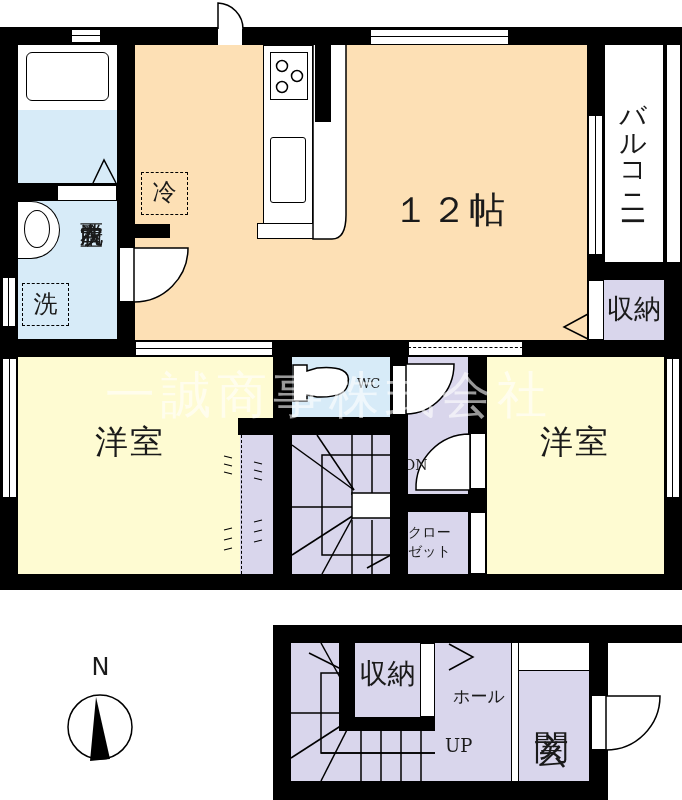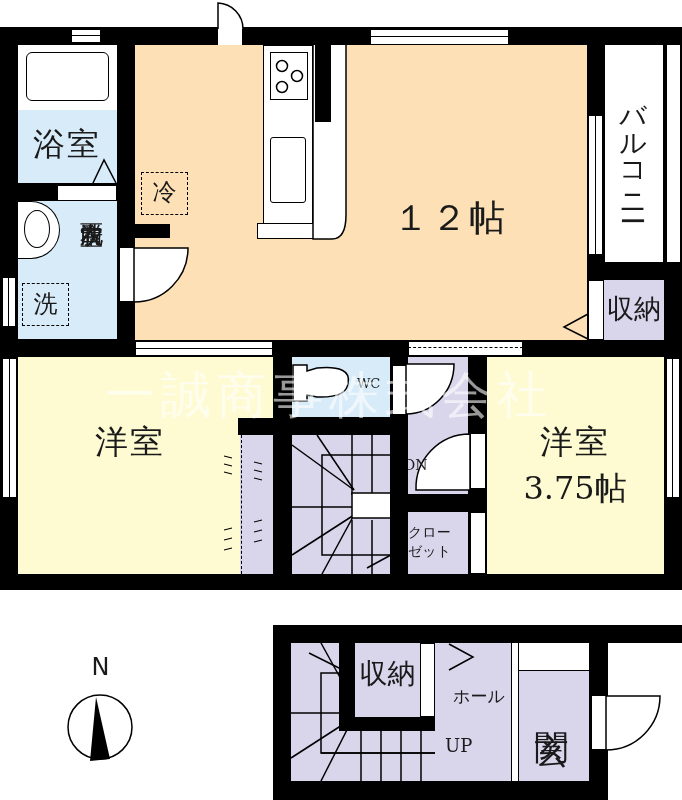--- a/index.html
+++ b/index.html
@@ -47,34 +47,33 @@
   <div class="abs white" style="left:270px;top:137px;width:36px;height:66px;border:1.5px solid #000;border-radius:3px;"></div>
   <div class="abs white" style="left:257px;top:223px;width:60px;height:16px;border:1.5px solid #000;"></div>
   <svg style="left:312px;top:45px;" width="36" height="196">
       <path d="M1 0 L1 194 L20 194 Q34 194 34 170 L34 0" fill="#fff" stroke="#000" stroke-width="1.5"></path>
     </svg>
   <div class="wall" style="left:315px;top:45px;width:16px;height:77px;"></div>
 
   <div class="abs" style="left:141px;top:172px;width:47px;height:43px;border:1px dashed #000;"></div>
   <div class="label" style="left:141px;top:180px;width:47px;font-size:24px;">冷</div>
 
-  <div class="label" style="left:385px;top:200px;width:130px;font-size:36px;letter-spacing:2px;">１２帖</div>
+  <div class="label" style="left:385px;top:192px;width:130px;font-size:36px;letter-spacing:2px;">１２帖</div>
 
   <div class="wall" style="left:135px;top:224px;width:35px;height:14px;"></div>
 
   <div class="abs white" style="left:119px;top:247px;width:16px;height:55px;border:1px solid #000;"></div>
   <svg style="left:134px;top:247px;" width="56" height="56">
       <path d="M0 55 L0 1 L54 1 A54 54 0 0 1 0 55" fill="#fff" stroke="#000" stroke-width="1.5"></path>
     </svg>
 
   <div class="room white" style="left:18px;top:45px;width:99px;height:65px;"></div>
   <div class="abs white" style="left:26px;top:52px;width:83px;height:49px;border:1.5px solid #000;border-radius:6px;"></div>
   <div class="win" style="left:71px;top:29px;width:30px;height:14px;"></div>
   <div class="room blue" style="left:18px;top:110px;width:99px;height:73px;"></div>
-  <div class="label" style="left:22px;top:128px;width:90px;font-size:32px;letter-spacing:2px;">浴室</div>
   <svg style="left:92px;top:158px;" width="26" height="26">
       <path d="M1 25 L12 2 L24 25" fill="none" stroke="#000" stroke-width="1.5"></path>
     </svg>
   <div class="abs white" style="left:57px;top:185px;width:60px;height:16px;border:1px solid #000;"></div>
 
   <div class="room blue" style="left:18px;top:201px;width:99px;height:138px;"></div>
   <div class="abs white" style="left:18px;top:201px;width:42px;height:58px;border:1.5px solid #000;border-left:none;border-radius:0 30px 30px 0;"></div>
   <div class="abs" style="left:24px;top:210px;width:26px;height:38px;border:1.5px solid #000;border-radius:50%;background:#fff;"></div>
   <div class="label vtext" style="left:80px;top:205px;font-size:23px;line-height:1;">洗面脱衣室</div>
   <div class="abs" style="left:22px;top:283px;width:47px;height:43px;border:1px dashed #000;"></div>
@@ -161,21 +160,20 @@
   <div class="label" style="left:408px;top:525px;font-size:14px;">クロー</div>
   <div class="label" style="left:408px;top:544px;font-size:14px;">ゼット</div>
   <div class="abs white" style="left:470px;top:512px;width:16px;height:62px;border:1px solid #000;"></div>
   <svg style="left:487px;top:546px;" width="24" height="26">
       <path d="M1 1 L22 13 L1 25" fill="none" stroke="#000" stroke-width="1.5"></path>
     </svg>
 
   <div class="room yellow" style="left:487px;top:357px;width:177px;height:217px;"></div>
   <div class="vwin" style="left:666px;top:358px;width:14px;height:140px;"></div>
   <div class="label" style="left:525px;top:425px;width:100px;font-size:33px;letter-spacing:2px;">洋室</div>
-  <div class="label" style="left:505px;top:472px;width:140px;font-size:32px;">3.75帖</div>
 
   <div class="wall" style="left:117px;top:45px;width:18px;height:200px;"></div>
   <div class="wall" style="left:117px;top:302px;width:18px;height:38px;"></div>
   <div class="wall" style="left:587px;top:45px;width:18px;height:70px;"></div>
   <div class="wall" style="left:587px;top:262px;width:95px;height:18px;"></div>
   <div class="wall" style="left:273px;top:357px;width:19px;height:217px;"></div>
   <div class="wall" style="left:292px;top:417px;width:116px;height:18px;"></div>
   <div class="wall" style="left:390px;top:435px;width:18px;height:139px;"></div>
   <div class="wall" style="left:408px;top:494px;width:78px;height:18px;"></div>
   <div class="wall" style="left:468px;top:357px;width:19px;height:76px;"></div>

